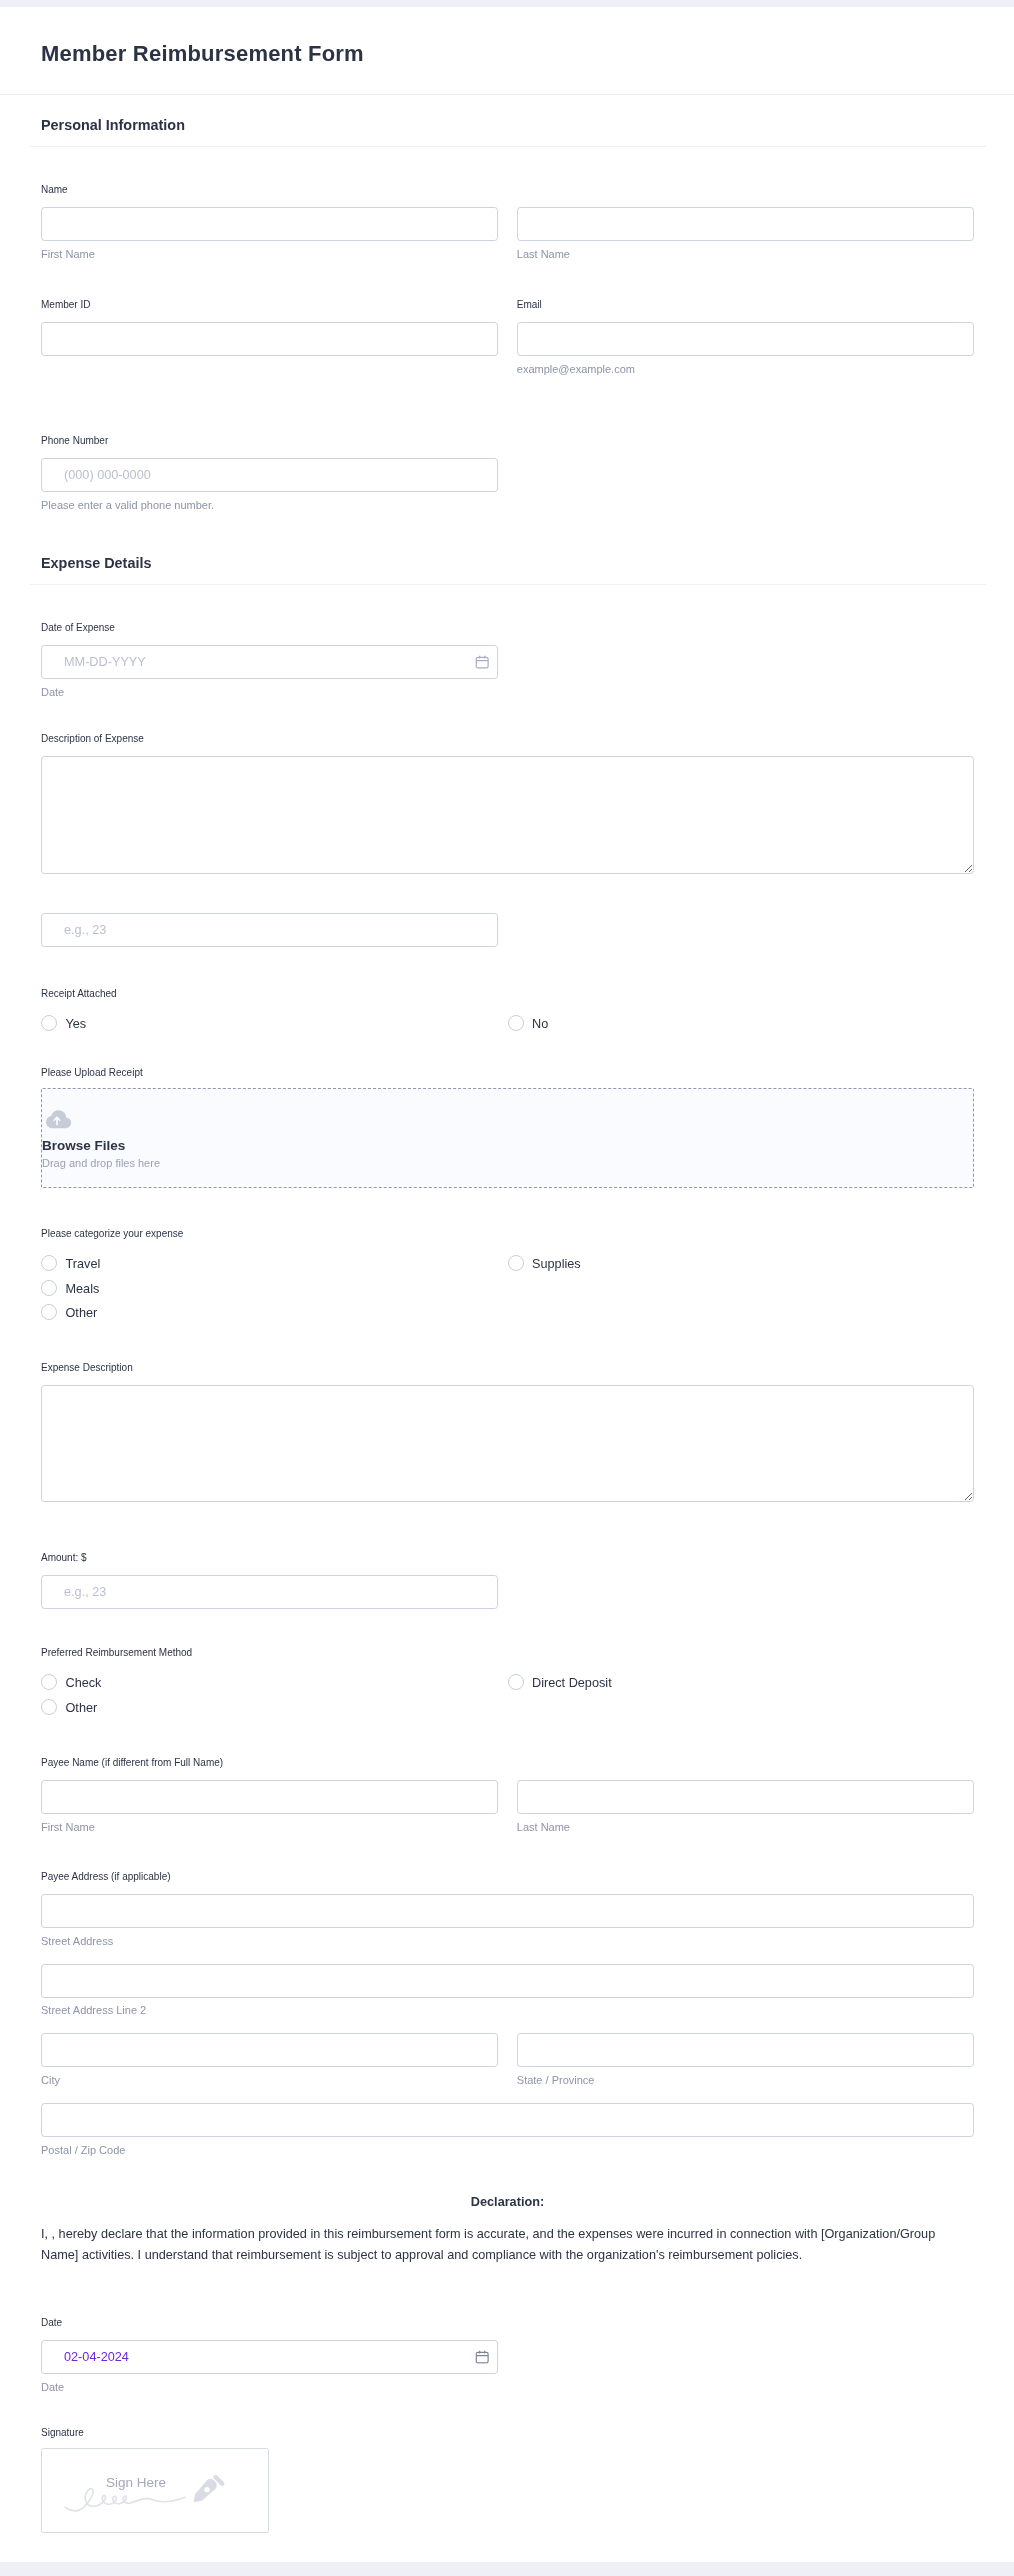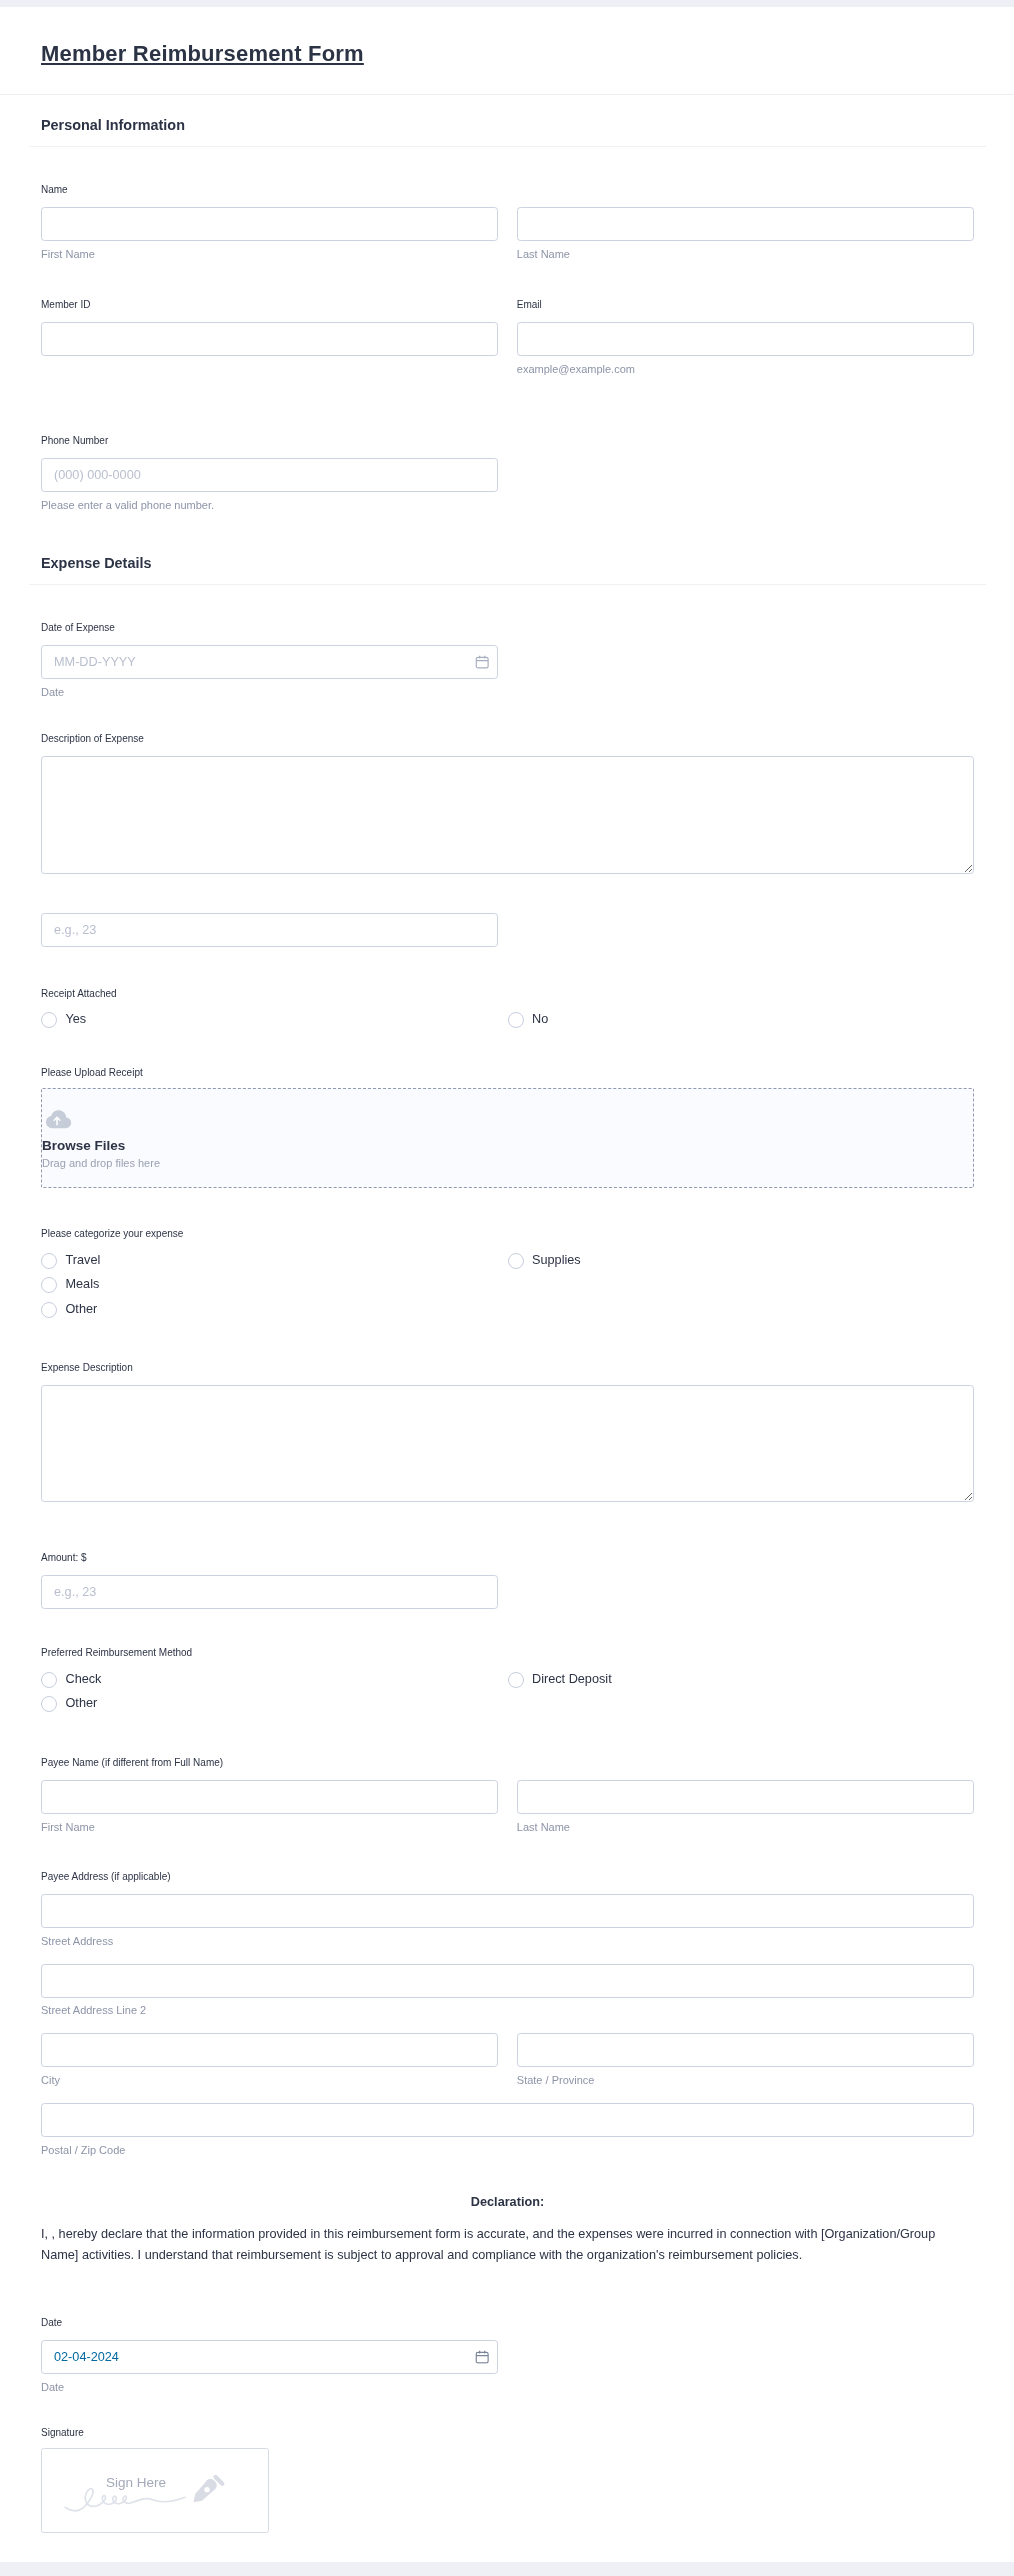--- a/index.html
+++ b/index.html
@@ -10,21 +10,20 @@
     color: #2c3345;
   }
   .page { width: 1015px; }
   .card {
     background: #ffffff;
     margin-top: 6.8px;
   }
   .form-header {
     padding: 34px 41px 27px 41px;
     border-bottom: 0.8px solid #ececf1;
-    text-decoration: underline;
   }
   .form-title {
     font-size: 22px;
     font-weight: 700;
     color: #2c3345;
     letter-spacing: 0.2px;
   }
   .section-heading {
     margin: 22px 41px 0 41px;
     font-size: 14.4px;
@@ -43,24 +42,24 @@
     color: #2c3345;
     margin-bottom: 12px;
   }
   .two-col { display: flex; gap: 18.6px; }
   .col { flex: 1; }
   .text-input {
     width: 100%;
     height: 34px;
     border: 0.8px solid #ccd2e0;
     border-radius: 3.4px;
-    padding: 0 12px;
+    padding: 0 22px;
     font-family: "Liberation Sans", sans-serif;
     font-size: 12.7px;
-    color: #0369a1;
+    color: #6d28d9;
     background: #fff;
     outline: none;
   }
   .text-input::placeholder { color: #b9bfcd; }
   textarea.text-area {
     width: 100%;
     height: 118px;
     border: 0.8px solid #ccd2e0;
     border-radius: 3.4px;
     padding: 8.5px 10px;
@@ -84,21 +83,21 @@
     right: 9.3px;
     top: 50%;
     transform: translateY(-50%);
     width: 14.4px; height: 14.4px;
     display: block;
   }
   .radio-group { display: flex; }
   .radio-col { width: 50%; display: flex; flex-direction: column; gap: 6px; }
   .radio-option {
     display: flex;
-    align-items: flex-start;
+    align-items: flex-end;
     gap: 8.5px;
     height: 18.6px;
     cursor: pointer;
   }
   .radio-circle {
     width: 16px; height: 16px;
     border: 1.7px solid #c8cedd;
     border-radius: 50%;
     background: #fff;
     flex: 0 0 auto;

